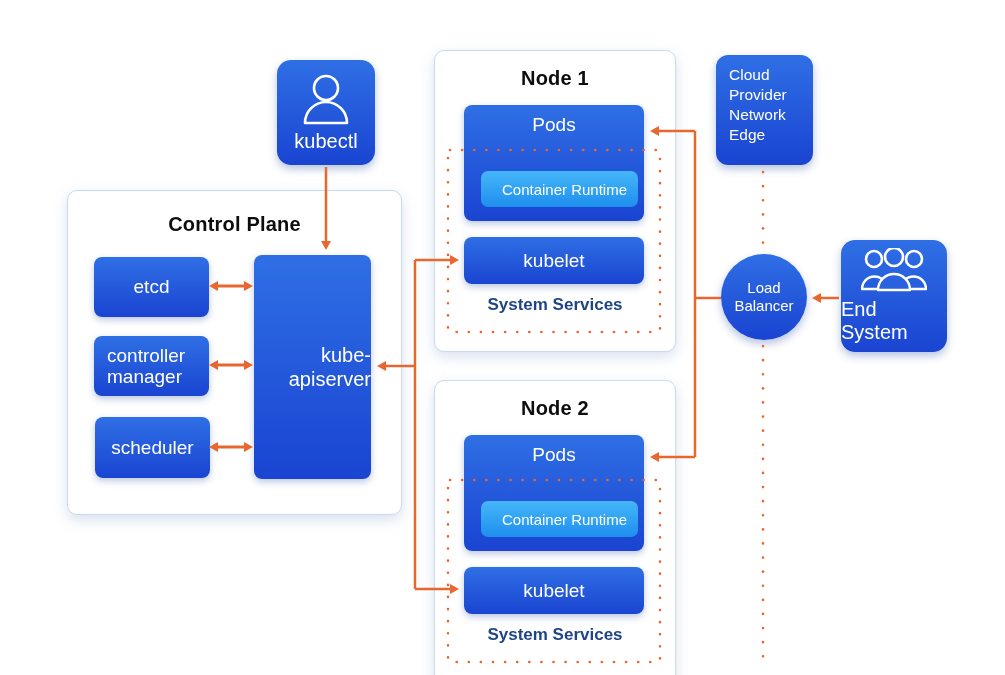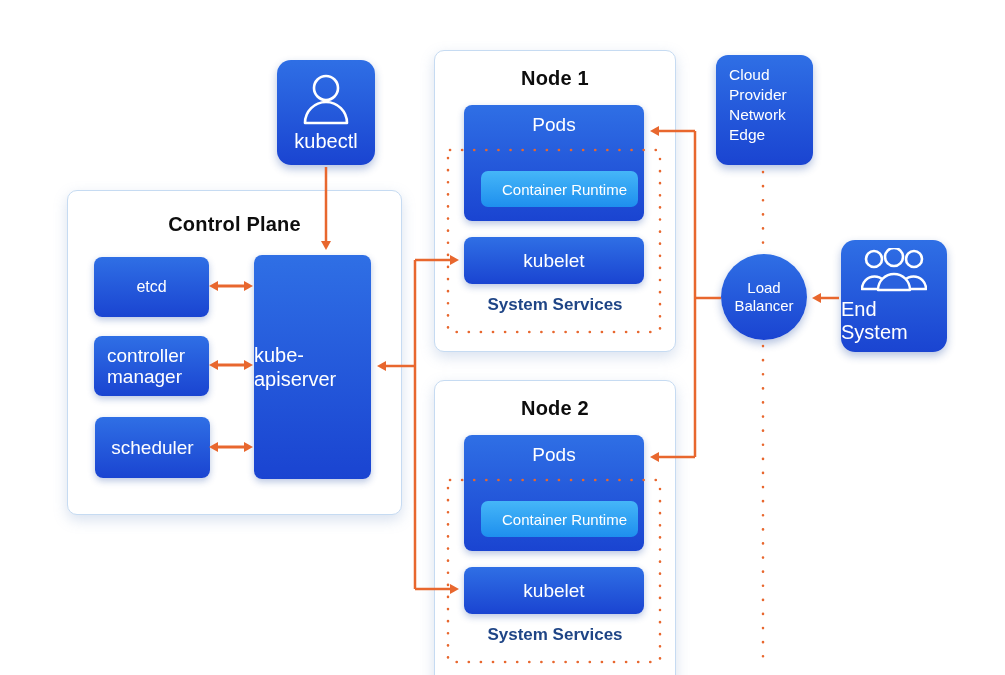--- a/index.html
+++ b/index.html
@@ -18,26 +18,26 @@
   }
   .panel-title{
     position:absolute;left:0;right:0;text-align:center;
     font-weight:bold;font-size:20px;color:var(--title-ink,#0d0d0d);
     letter-spacing:.2px;
   }
   
   .bbox{
     position:absolute;border-radius:8px;color:#fff;
     background:linear-gradient(180deg,var(--box-top,#2F6FE5),var(--box-bottom,#1A44D1));
-    display:flex;align-items:center;justify-content:center;text-align:left;
+    display:flex;align-items:center;justify-content:center;text-align:right;
     box-shadow:0 3px 7px rgba(26,68,160,.30);
     z-index:2;
   }
   
-  .cp-etcd{left:26px;top:66px;width:115px;height:60px;font-size:16px;}
+  .cp-etcd{left:26px;top:66px;width:115px;height:60px;font-size:19px;}
   .cp-cm{left:26px;top:145px;width:115px;height:60px;font-size:19px;
          justify-content:flex-start;text-align:left;padding-left:13px;box-sizing:border-box;line-height:1.12;}
   .cp-sched{left:27px;top:226px;width:115px;height:61px;font-size:19px;}
   .cp-api{left:186px;top:64px;width:117px;height:224px;font-size:20px;line-height:1.22;}
   
   .node-pods{left:29px;top:54px;width:180px;height:116px;
              flex-direction:column;justify-content:flex-start;padding-top:9px;box-sizing:border-box;font-size:19px;}
   .node-rt{left:46px;top:120px;width:147px;height:36px;border-radius:7px;font-size:15px;
            background:linear-gradient(180deg,var(--rt-top,#45B6F8),var(--rt-bottom,#1E8FEE));
            box-shadow:none;z-index:3;padding-left:10px;}

